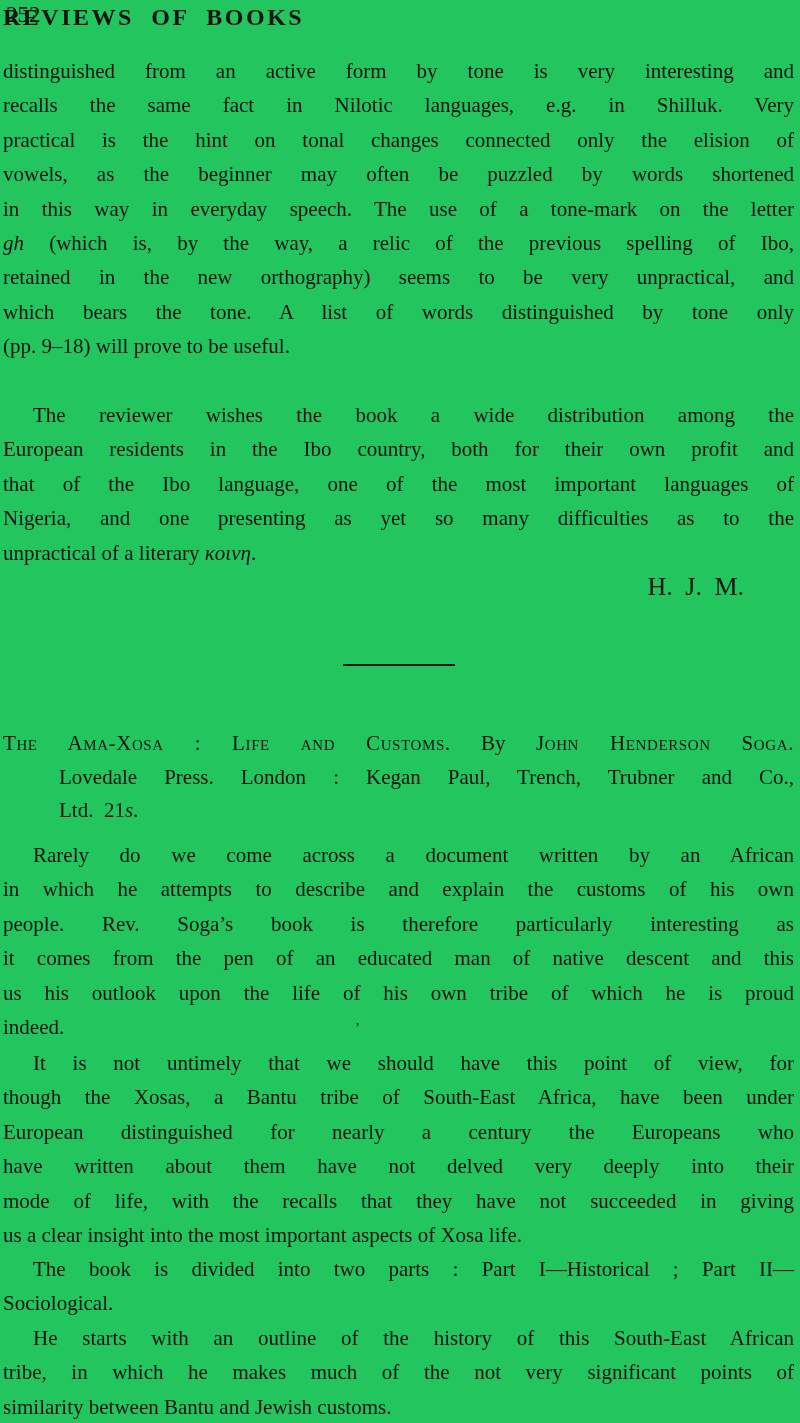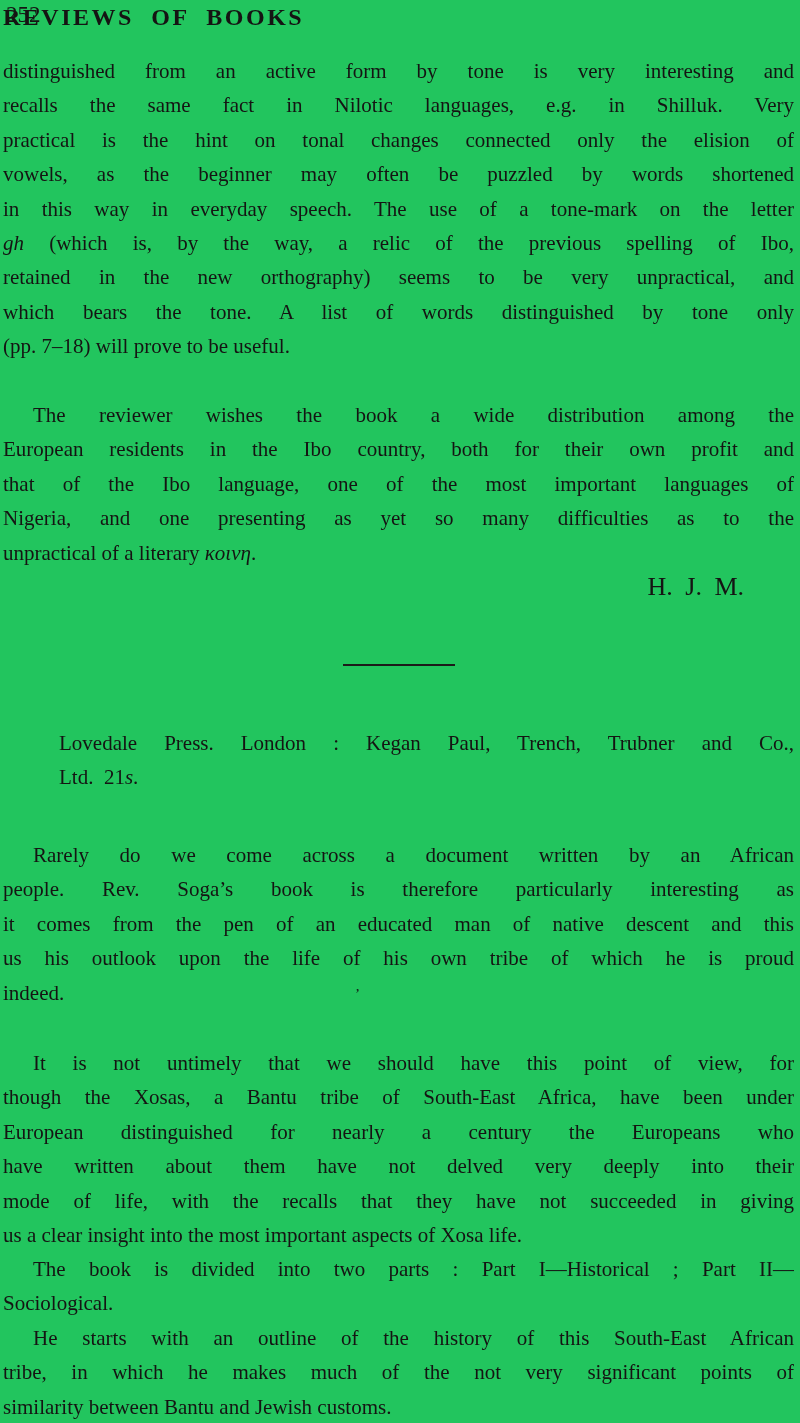--- a/index.html
+++ b/index.html
@@ -49,44 +49,46 @@
 
   <div class="block" style="top:54px">
     <div class="line">distinguished from an active form by tone is very interesting and</div>
     <div class="line">recalls the same fact in Nilotic languages, e.g. in Shilluk.  Very</div>
     <div class="line">practical is the hint on tonal changes connected only the elision of</div>
     <div class="line">vowels, as the beginner may often be puzzled by words shortened</div>
     <div class="line">in this way in everyday speech.  The use of a tone-mark on the letter</div>
     <div class="line"><span class="it">gh</span><span> (which is, by the way, a relic of the previous spelling of Ibo,</span></div>
     <div class="line">retained in the new orthography) seems to be very unpractical, and</div>
     <div class="line">which bears the tone.  A list of words distinguished by tone only</div>
-    <div class="line last">(pp. 7–18) will prove to be useful.</div>
+    <div class="line last">(pp. 9–18) will prove to be useful.</div>
   </div>
 
   <div class="block" style="top:398px">
     <div class="line ind">The reviewer wishes the book a wide distribution among the</div>
     <div class="line">European residents in the Ibo country, both for their own profit and</div>
     <div class="line">that of the Ibo language, one of the most important languages of</div>
     <div class="line">Nigeria, and one presenting as yet so many difficulties as to the</div>
     <div class="line last"><span>unpractical of a literary </span><span class="it">κοινη</span><span>.</span></div>
   </div>
 
   <div class="block sig">H. J. M.</div>
 
   <div class="block divider-wrap">
     <div class="divider"></div>
   </div>
 
   <div class="block bkhead" style="top:727px">
+    <div class="line"><span class="sc">The Ama-Xosa :  Life and Customs.</span><span>  By </span><span class="sc">John Henderson Soga.</span></div>
     <div class="line hang">Lovedale Press.  London :  Kegan Paul, Trench, Trubner and Co.,</div>
     <div class="line hang last"><span>Ltd.&nbsp; 21</span><span class="it">s</span><span>.</span></div>
   </div>
 
   <div class="block" style="top:838px">
     <div class="line ind">Rarely do we come across a document written by an African</div>
+    <div class="line">in which he attempts to describe and explain the customs of his own</div>
     <div class="line">people.  Rev. Soga’s book is therefore particularly interesting as</div>
     <div class="line">it comes from the pen of an educated man of native descent and this</div>
     <div class="line">us his outlook upon the life of his own tribe of which he is proud</div>
     <div class="line last"><span>indeed.</span><span class="artifact">’</span></div>
   </div>
 
   <div class="block" style="top:1046px">
     <div class="line ind">It is not untimely that we should have this point of view, for</div>
     <div class="line">though the Xosas, a Bantu tribe of South-East Africa, have been under</div>
     <div class="line">European distinguished for nearly a century the Europeans who</div>

